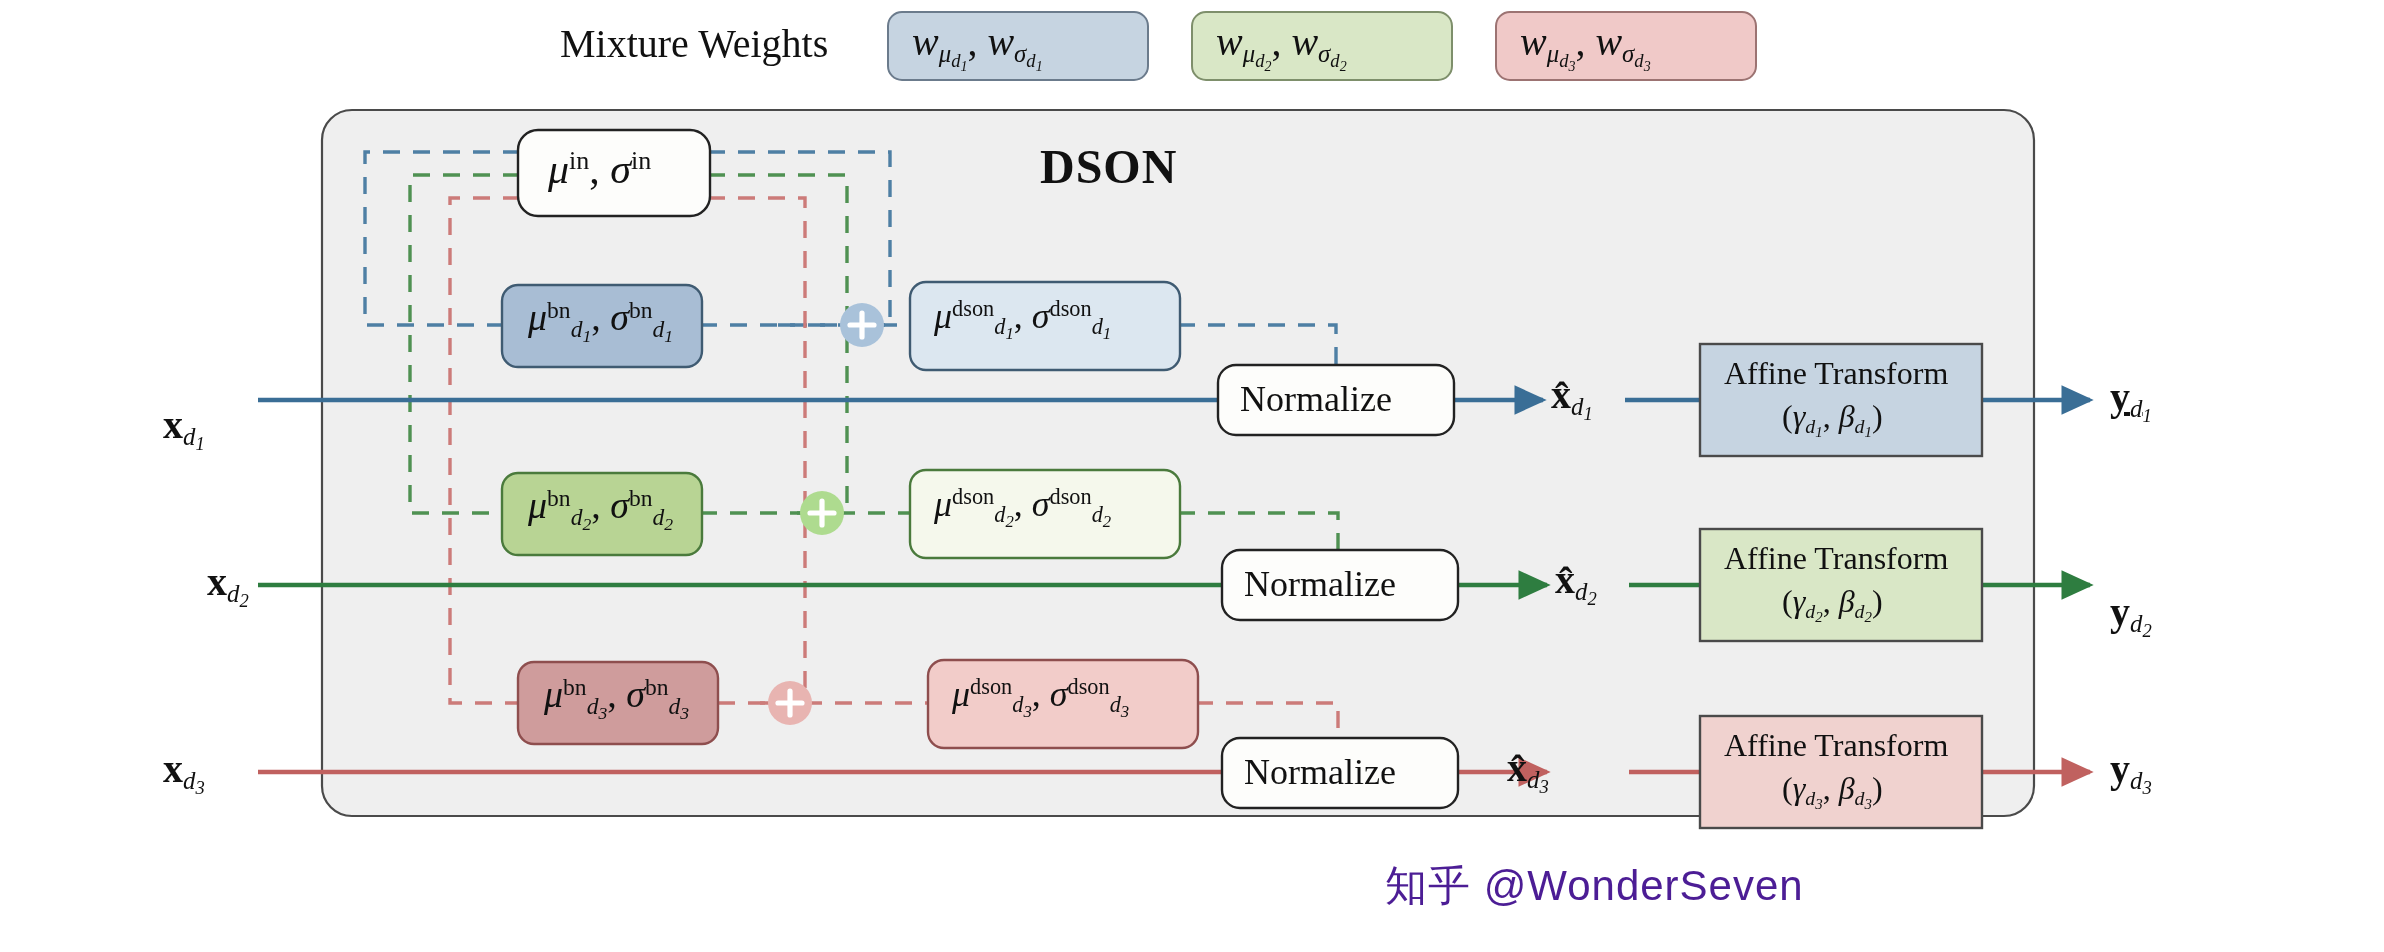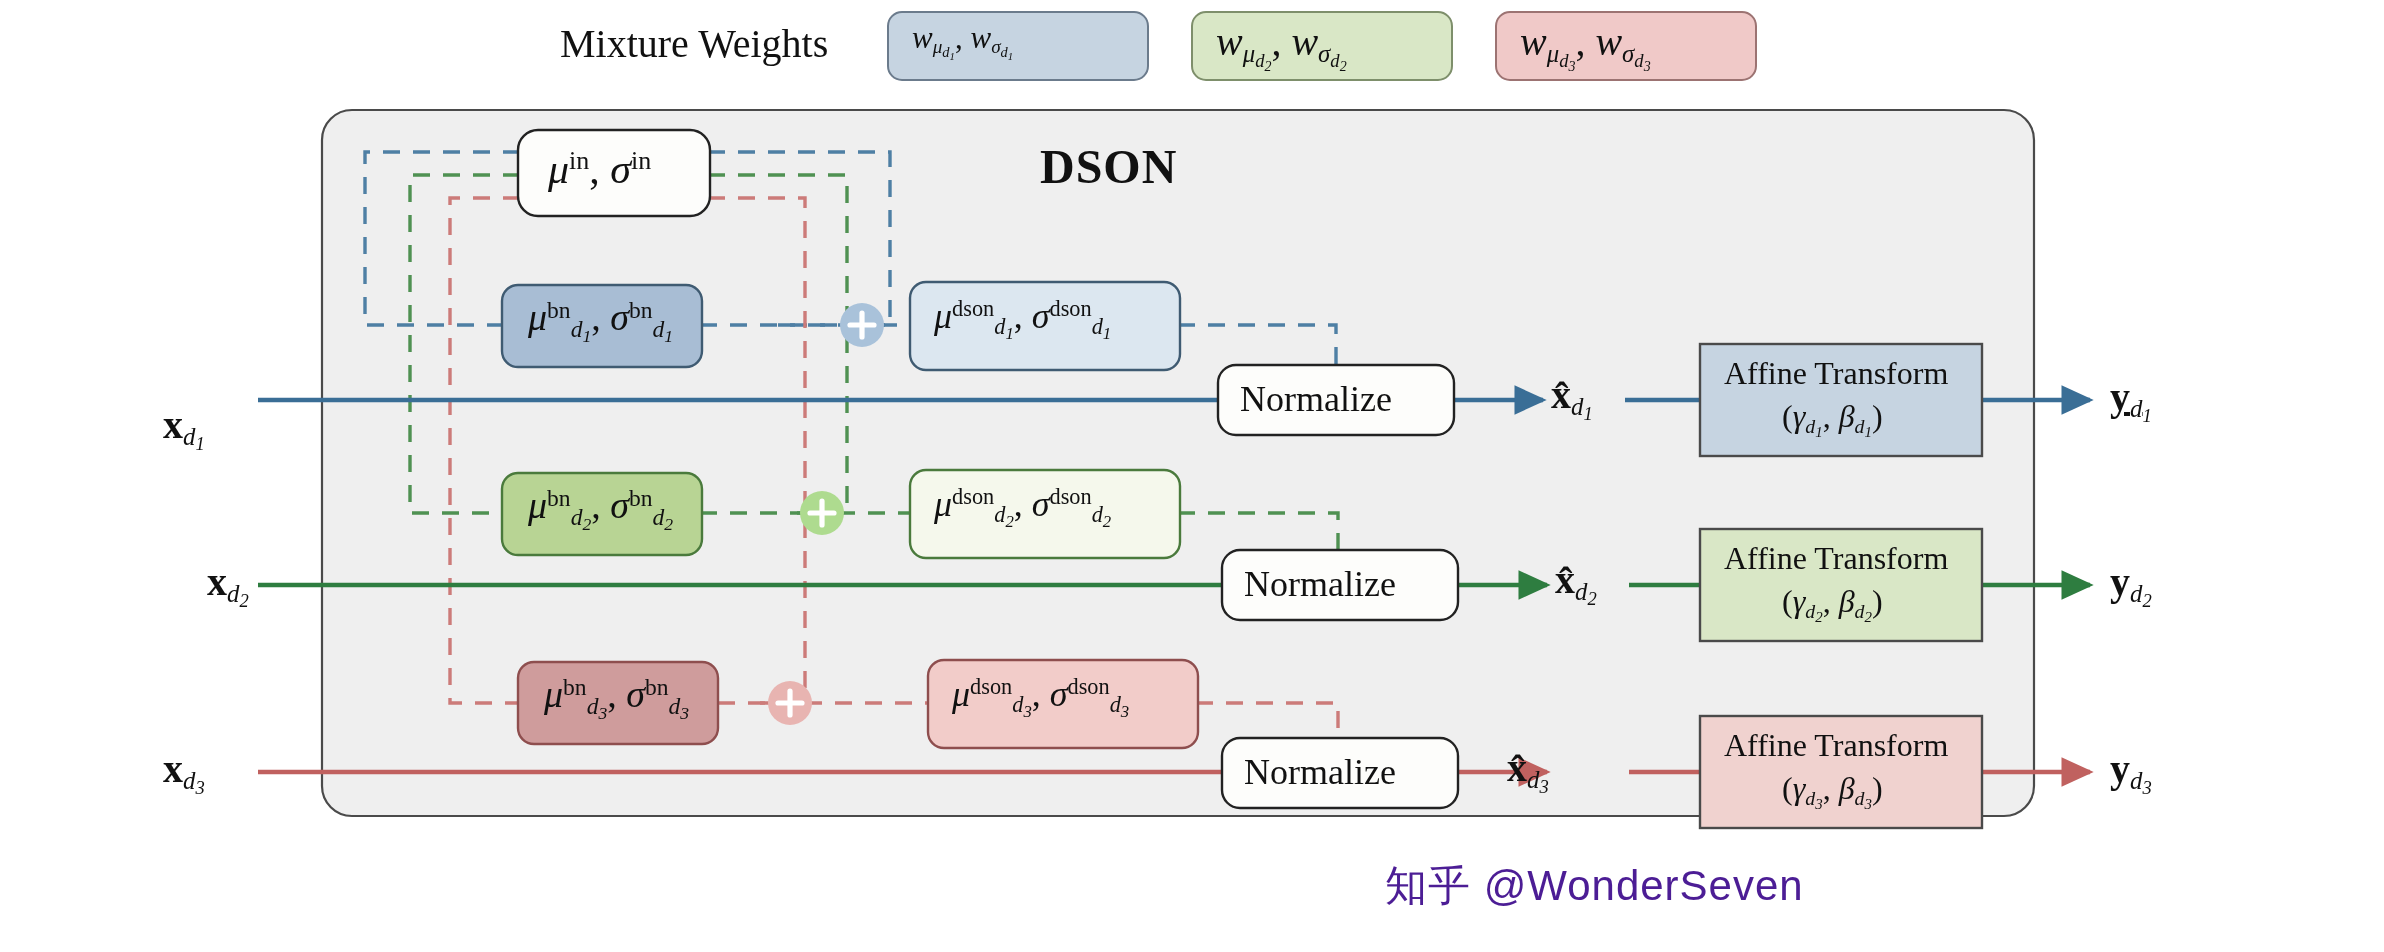--- a/index.html
+++ b/index.html
@@ -131,21 +131,21 @@
     <rect x="1222" y="550" width="236" height="70" rx="18" ry="18" fill="#fdfdfb" stroke="#222222" stroke-width="2.4"></rect>
     <rect x="1222" y="738" width="236" height="70" rx="18" ry="18" fill="#fdfdfb" stroke="#222222" stroke-width="2.4"></rect>
 
     <rect x="1700" y="344" width="282" height="112" fill="#c6d4e1" stroke="#4a4a4a" stroke-width="2.4"></rect>
     <rect x="1700" y="529" width="282" height="112" fill="#d9e7c6" stroke="#4a4a4a" stroke-width="2.4"></rect>
     <rect x="1700" y="716" width="282" height="112" fill="#f0d2cf" stroke="#4a4a4a" stroke-width="2.4"></rect>
   </svg>
 
   <div class="lbl" style="left:560px;top:24px;font-size:40px;">Mixture Weights</div>
 
-  <div class="lbl math" style="left:912px;top:22px;font-size:31px;">
+  <div class="lbl math" style="left:912px;top:22px;font-size:40px;">
     w<sub>μ<sub>d<sub>1</sub></sub></sub><span class="up">,</span>&nbsp;w<sub>σ<sub>d<sub>1</sub></sub></sub>
   </div>
   <div class="lbl math" style="left:1216px;top:22px;font-size:40px;">
     w<sub>μ<sub>d<sub>2</sub></sub></sub><span class="up">,</span>&nbsp;w<sub>σ<sub>d<sub>2</sub></sub></sub>
   </div>
   <div class="lbl math" style="left:1520px;top:22px;font-size:40px;">
     w<sub>μ<sub>d<sub>3</sub></sub></sub><span class="up">,</span>&nbsp;w<sub>σ<sub>d<sub>3</sub></sub></sub>
   </div>
 
   <div class="lbl bold" style="left:1040px;top:143px;font-size:48px;letter-spacing:1px;">DSON</div>
@@ -209,21 +209,21 @@
   </div>
 
   <div class="lbl" style="left:1724px;top:729px;font-size:32px;">Affine Transform</div>
   <div class="lbl math" style="left:1782px;top:772px;font-size:32px;">
     <span class="up">(</span>γ<sub>d<sub>3</sub></sub><span class="up">,</span>&nbsp;β<sub>d<sub>3</sub></sub><span class="up">)</span>
   </div>
 
   <div class="lbl" style="left:2110px;top:377px;font-size:40px;text-decoration:underline;">
     <span class="bold">y</span><sub>d<sub>1</sub></sub>
   </div>
-  <div class="lbl" style="left:2110px;top:562px;font-size:40px;">
+  <div class="lbl" style="left:2110px;top:592px;font-size:40px;">
     <span class="bold">y</span><sub>d<sub>2</sub></sub>
   </div>
   <div class="lbl" style="left:2110px;top:749px;font-size:40px;">
     <span class="bold">y</span><sub>d<sub>3</sub></sub>
   </div>
 
   <div id="watermark">知乎 @WonderSeven</div>
 
 
 </div>

